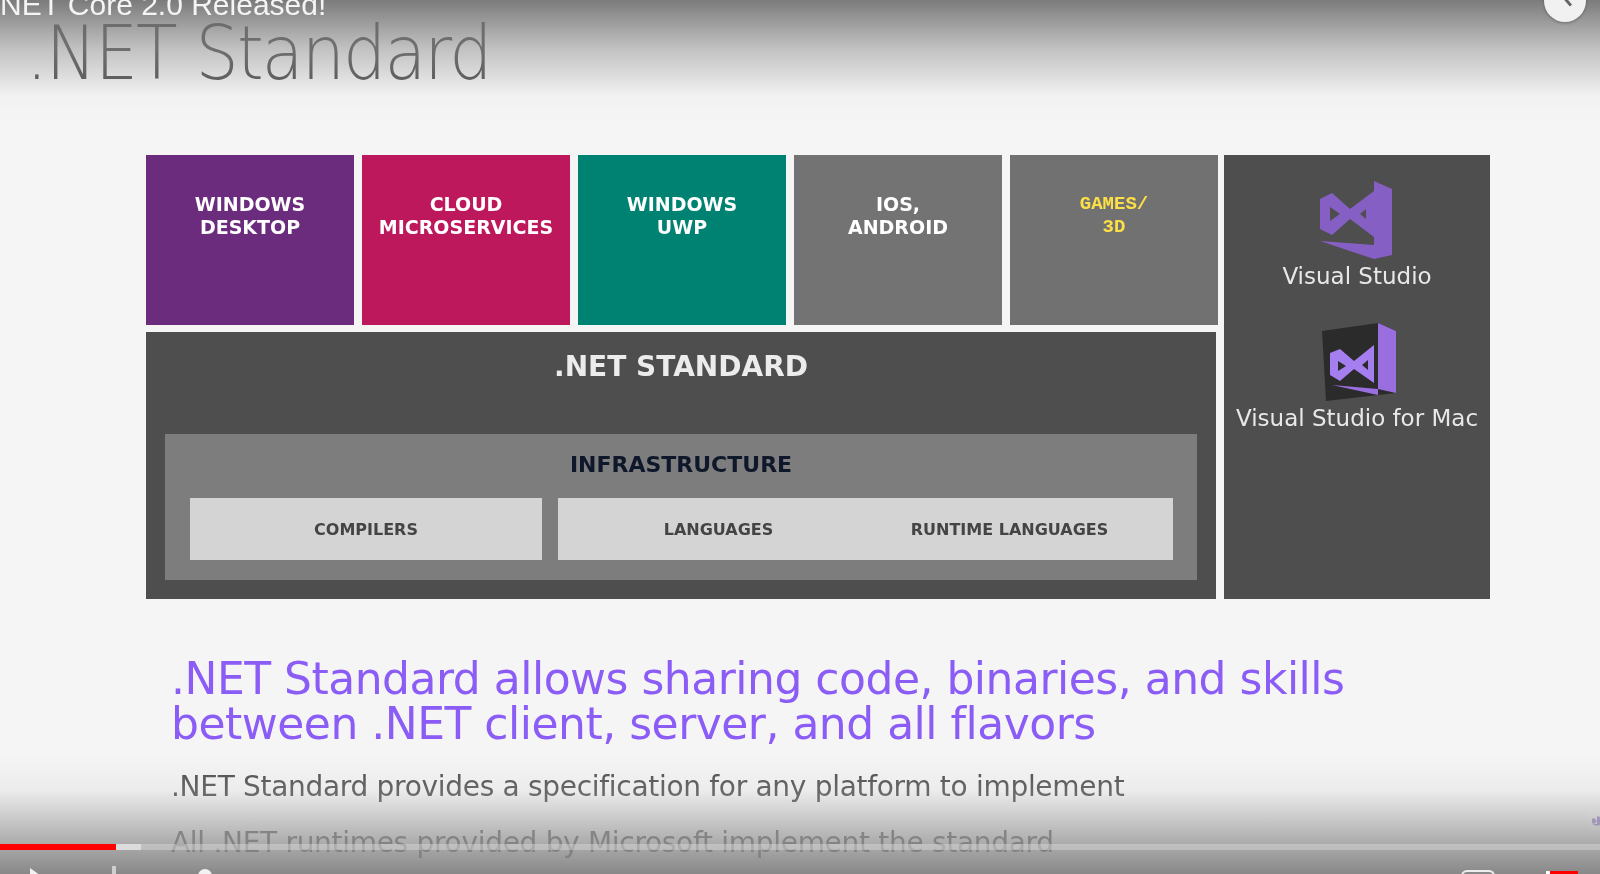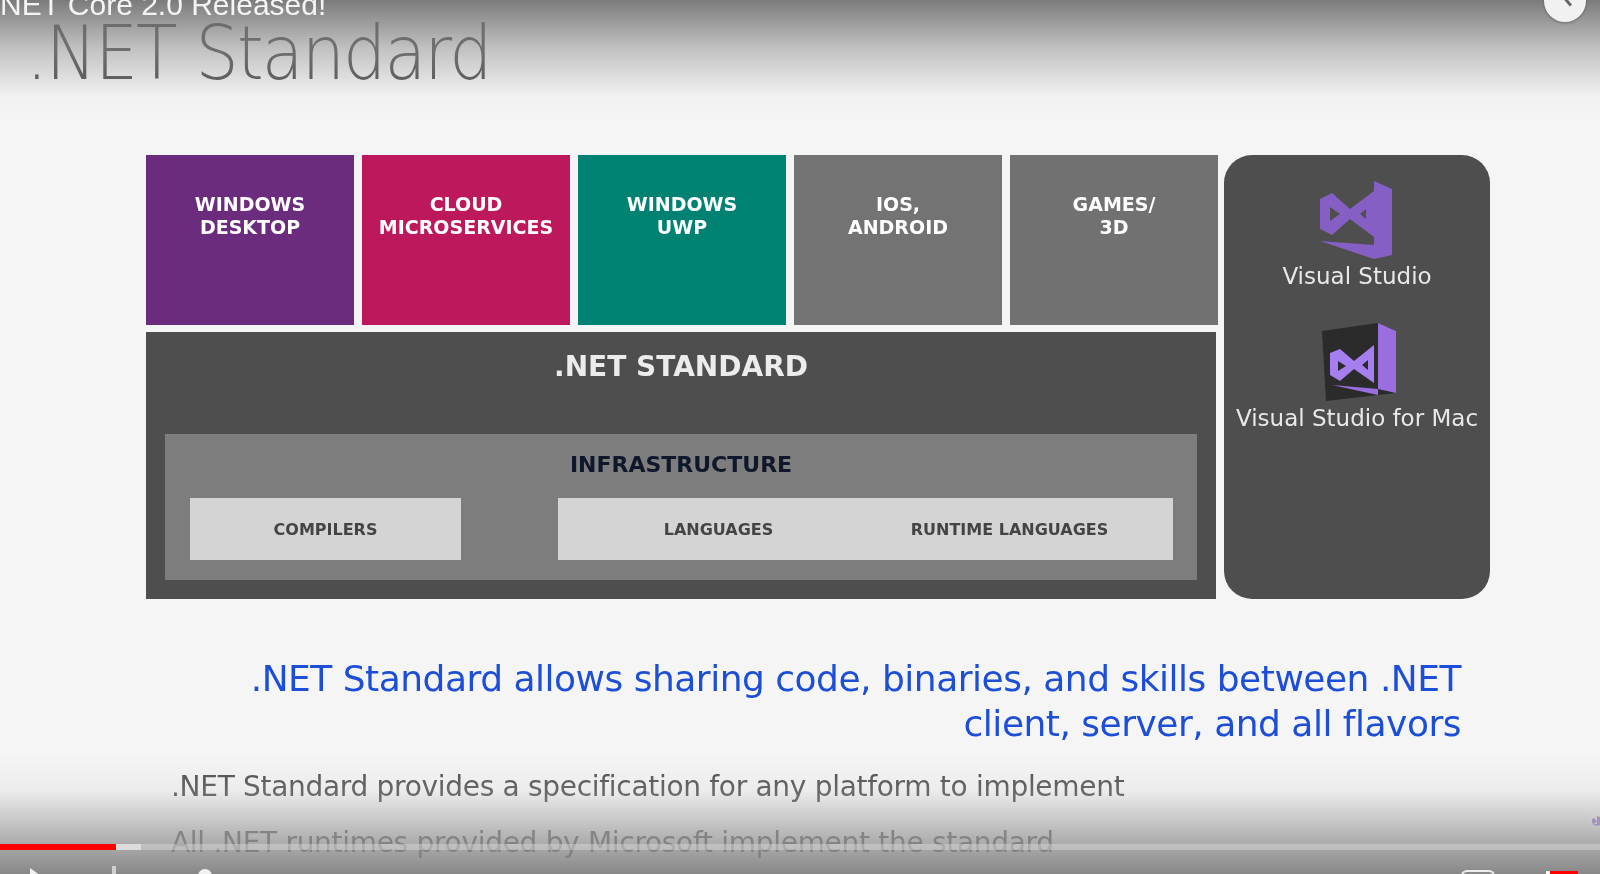--- a/index.html
+++ b/index.html
@@ -26,28 +26,28 @@
   .std-box { position: absolute; left: 146px; top: 332px; width: 1070px; height: 267px; background: #4e4e4e; }
   .std-label { position: absolute; left: 0; right: 0; top: 18px; text-align: center; color: #ececec; font-weight: bold; font-size: 28px; }
   .infra-box { position: absolute; left: 19px; top: 102px; width: 1032px; height: 146px; background: #7d7d7d; }
   .infra-label { position: absolute; left: 0; right: 0; top: 18px; text-align: center; color: #0f172a; font-weight: bold; font-size: 22px; }
   .comp {
     position: absolute; top: 64px; height: 62px; background: #d4d4d4;
     display: flex; align-items: center; justify-content: center;
     font-weight: bold; font-size: 16px; color: #444;
   }
 
-  .tools-box { position: absolute; left: 1224px; top: 155px; width: 266px; height: 444px; background: #4e4e4e; border-radius: 28px; }
+  .tools-box { position: absolute; left: 1224px; top: 155px; width: 266px; height: 444px; background: #4e4e4e; }
   .tool { position: absolute; left: 0; right: 0; text-align: center; }
   .tool .tool-label { display: block; color: #e8e8e8; font-size: 23px; margin-top: 4px; white-space: nowrap; }
   .tool svg { display: block; margin: 0 auto; }
 
   .headline {
     position: absolute; left: 171px; top: 656px; width: 1290px;
-    color: #1d4ed8; font-size: 36px; line-height: 45px; letter-spacing: -0.5px; text-align: right;
+    color: #8b5cf6; font-size: 44px; line-height: 45px; letter-spacing: -0.5px;
   }
   .bullet { position: absolute; left: 171px; color: #444; font-size: 28px; letter-spacing: -0.3px; }
 
   
   .top-gradient {
     position: absolute; left: 0; top: 0; width: 1600px; height: 120px;
     background: linear-gradient(to bottom, rgba(110,110,110,0.9) 0%, rgba(150,150,150,0.55) 40%, rgba(220,220,220,0.15) 80%, rgba(240,240,240,0) 100%);
     pointer-events: none;
   }
   .video-title {
@@ -89,28 +89,28 @@
   <div class="slide-title">.NET Standard</div>
 
   <div class="tile" style="left:146px;background:#6b2c7d;">WINDOWS
 DESKTOP</div>
   <div class="tile" style="left:362px;background:#be185d;">CLOUD
 MICROSERVICES</div>
   <div class="tile" style="left:578px;background:#008272;">WINDOWS
 UWP</div>
   <div class="tile" style="left:794px;background:#737373;">IOS,
 ANDROID</div>
-  <div class="tile" style="left:1010px;background:#717171;color:#ffffff;">GAMES/
+  <div class="tile" style="left:1010px;background:#717171;color:#fde047;font-family:Liberation Mono, monospace;">GAMES/
 3D</div>
 
   <div class="std-box">
     <div class="std-label">.NET STANDARD</div>
     <div class="infra-box">
       <div class="infra-label">INFRASTRUCTURE</div>
-      <div class="comp" style="left:25px;width:271px;">COMPILERS</div>
+      <div class="comp" style="left:25px;width:352px;">COMPILERS</div>
       <div class="comp" style="left:353px;width:321px;margin-left:40px;">LANGUAGES</div>
       <div class="comp" style="left:681px;width:327px;">RUNTIME LANGUAGES</div>
     </div>
   </div>
 
   <div class="tools-box">
     <div class="tool" style="top:24px;">
       <svg width="82" height="80" viewBox="0 0 82 80">
         <path d="M58 2 L76 10 L76 76 L58 80 L4 62 L58 66 Z" fill="#865fc5"></path>
         <path d="M4 20 L16 14 L34 30 L58 12 L58 58 L34 40 L16 56 L4 50 Z M14 28 L14 42 L24 35 Z M44 35 L50 30 L50 40 Z" fill="#865fc5" fill-rule="evenodd"></path>

